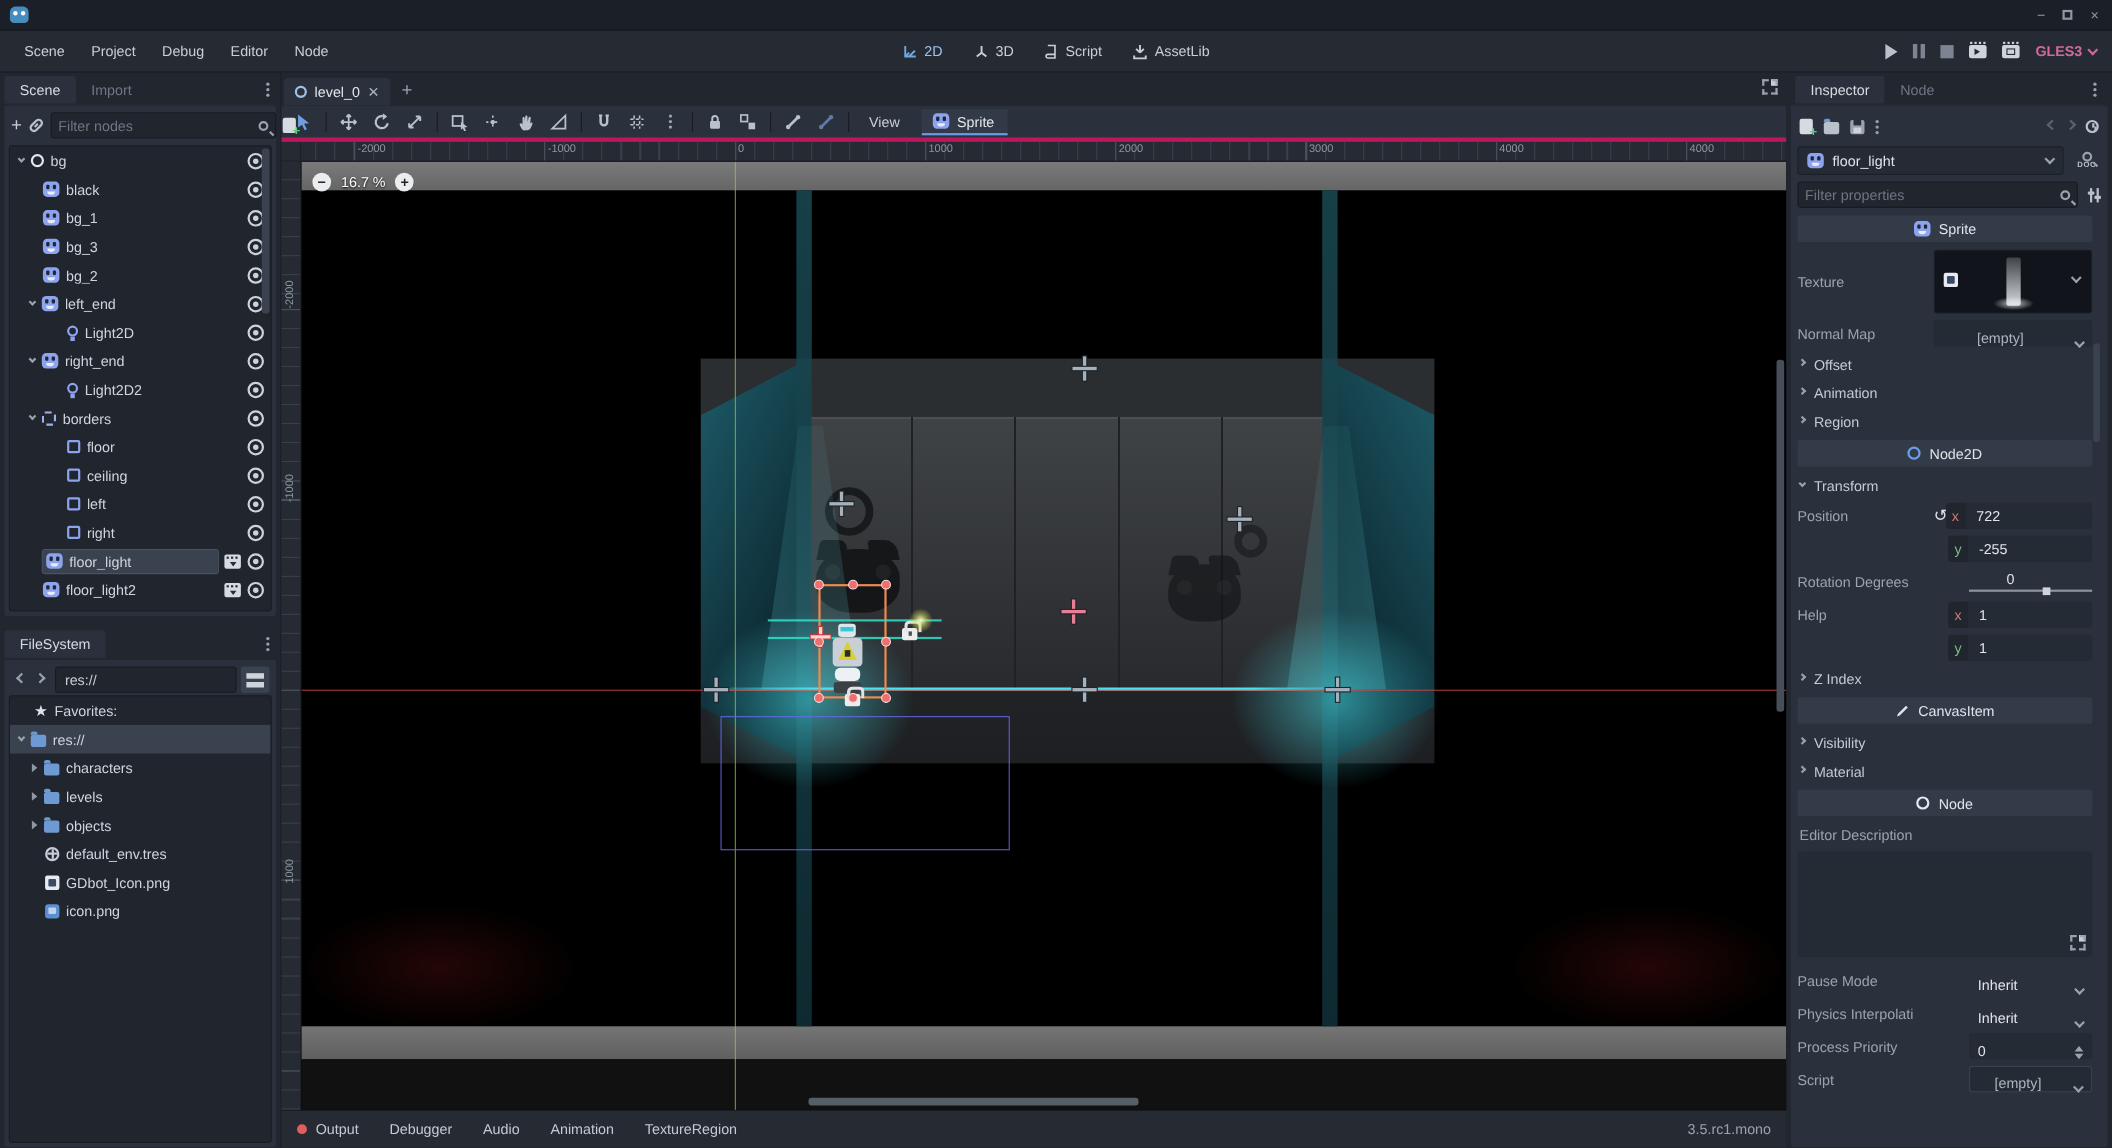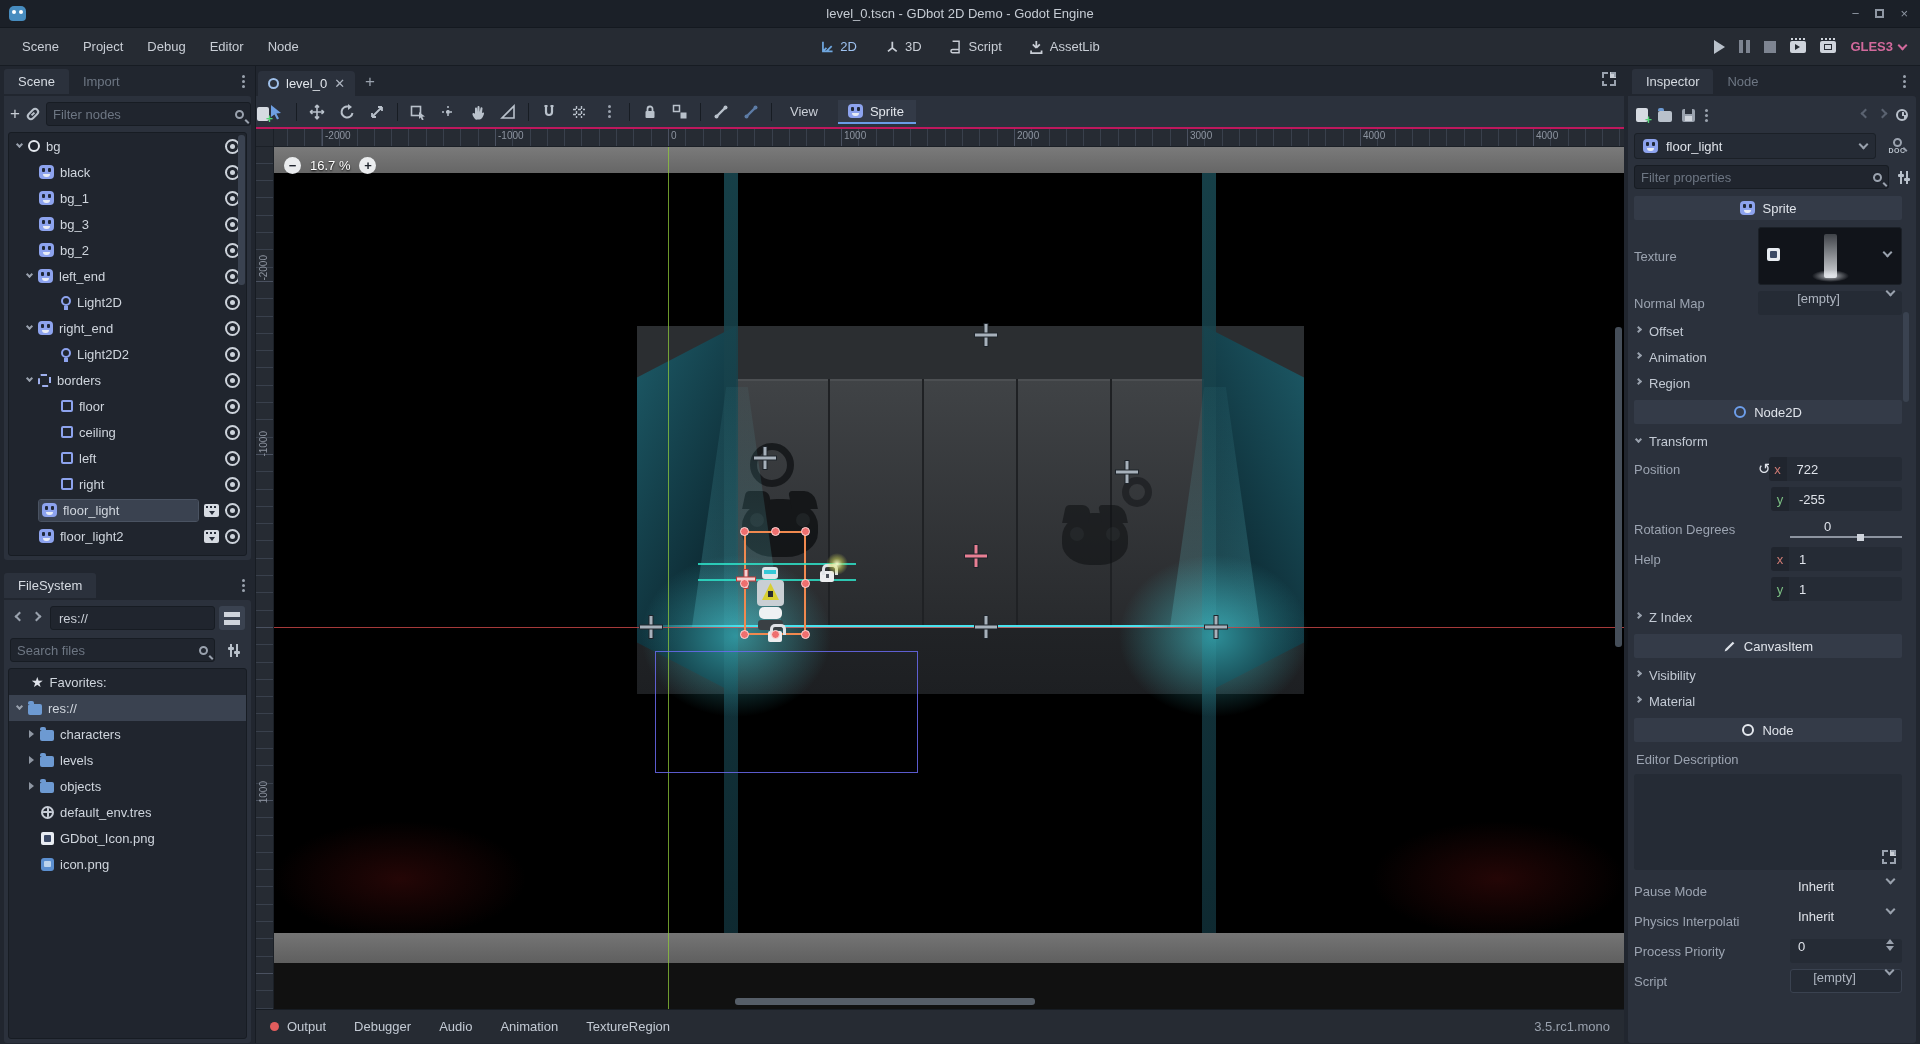--- a/index.html
+++ b/index.html
@@ -151,21 +151,21 @@
   .centercol { display:flex; flex-direction:column; background:#262b33; min-width:0; }
   .scenetabs { height:30px; display:flex; align-items:flex-end; padding:0 2px; position:relative;
     background:#21262f; }
   .scenetab { display:flex; align-items:center; gap:7px; background:#2b313c; border-radius:4px 4px 0 0;
     padding:5px 10px; color:#e2e6ec; }
   .scenetab .x { color:#aeb5c0; font-size:13px; }
   .newtab { padding:4px 10px; color:#9aa2ae; font-size:17px; }
   .expand-right { position:absolute; right:8px; top:6px; }
 
   .vtoolbar { height:33px; background:#2b313c; display:flex; align-items:center; gap:2px; padding:0 6px;
-    border-bottom:2px solid #be185d; }
+    border-bottom:4px solid #be185d; }
   .tl-btn { width:28px; height:26px; display:flex; align-items:center; justify-content:center; border-radius:3px; }
   .tl-btn svg { display:block; }
   .tl-sep { width:1px; height:18px; background:#171c23; margin:0 4px; }
   .view-btn { padding:4px 12px; color:#c9ced6; display:flex; gap:6px; align-items:center; }
   .sprite-btn { margin-left:6px; padding:4px 12px 3px 10px; display:flex; gap:7px; align-items:center;
     background:#333a47; border-bottom:2px solid #699ce8; color:#e2e6ec; }
 
   .viewport { flex:1; position:relative; display:grid; grid-template-columns:18px 1fr; grid-template-rows:18px 1fr; }
   .rul-corner { background:#262b33; border-right:1px solid #1b2027; border-bottom:1px solid #1b2027; }
   .ruler-top { background:#262b33; position:relative; overflow:hidden; border-bottom:1px solid #1b2027;
@@ -223,21 +223,21 @@
   .doc-btn { display:flex; flex-direction:column; align-items:center; justify-content:center; width:26px; }
   .doc-btn b { font-size:7px; color:#b9c1cb; letter-spacing:.5px; }
   .filter-row { display:flex; align-items:center; gap:8px; height:30px; }
   .insp-scrollarea { flex:1; overflow:hidden; position:relative; padding-right:8px; }
   .sect-head { background:#343b48; border-radius:2px; height:24px; display:flex; align-items:center;
     justify-content:center; gap:8px; color:#dfe3ea; margin:4px 0; }
   .cat-row { display:flex; align-items:center; gap:8px; height:26px; color:#c3cad4; padding-left:2px; }
   .prop-row { display:flex; align-items:center; min-height:30px; gap:6px; }
   .prop-label { width:118px; flex:none; color:#9ba3b0; white-space:nowrap; overflow:hidden; }
   .prop-label.wide { width:150px; }
-  .val-box { flex:1; background:#252b35; border-radius:3px; height:24px; display:flex; align-items:flex-start;
+  .val-box { flex:1; background:#252b35; border-radius:3px; height:24px; display:flex; align-items:flex-end;
     padding:0 8px; gap:16px; color:#dfe3ea; }
   .axis-chip { width:18px; height:24px; display:flex; align-items:center; justify-content:center;
     background:#20252e; border-radius:3px 0 0 3px; margin:0 -8px; margin-right:0; flex:none; }
   .axis-chip.x { color:#cf7b74; } .axis-chip.y { color:#7bbd83; }
   .xybox { flex:1; display:flex; align-items:center; background:#252b35; border-radius:3px; height:24px; }
   .xybox .v { padding:0 10px; color:#dfe3ea; }
   .tex-preview { flex:1; height:58px; background:#11141a; border:1px solid #1b2027; border-radius:3px;
     position:relative; display:flex; align-items:center; justify-content:center; gap:10px; }
   .beam { width:13px; height:44px; background:linear-gradient(180deg,rgba(200,205,210,.25),rgba(225,228,232,.95));
     border-radius:2px; position:relative; }
@@ -259,21 +259,20 @@
     padding:0 14px; gap:28px; }
   .bb-tab { color:#c3cad4; display:flex; align-items:center; gap:8px; }
   .dot { width:9px; height:9px; border-radius:50%; background:#e25d5d; }
   .version { margin-left:auto; color:#99a1ad; }
 </style>
 </head>
 <body>
 
 <div class="titlebar">
   <div class="app-icon"></div>
-  <div class="title-text">level_0.tscn - GDbot 2D Demo - Godot Engine</div>
   <div class="win-btns">
     <span>−</span>
     <span class="win-box"></span>
     <span>×</span>
   </div>
 </div>
 
 <div class="menubar">
   <div class="menus">
     <span class="menu-item">Scene</span>
@@ -468,29 +467,20 @@
           <span class="nav-arrows">
             <span class="chev l"></span>
             <span class="chev r"></span>
           </span>
           <div class="path-field">res://</div>
           <span class="disp-btn">
               <i></i>
               <i></i>
             </span>
         </div>
-        <div class="toolrow" style="padding-top:6px">
-          <div class="search-field">
-            <input placeholder="Search files" style="">
-            <span class="mag"></span>
-          </div>
-          <span class="sq-btn">
-              <span class="ic ic-sliders"></span>
-            </span>
-        </div>
         <div class="tree-well fs-tree">
           <div class="tree-row" style="padding-left:22px">
             <span class="ic ic-star">★</span>
             <span class="label">Favorites:</span>
             </div>
           <div class="tree-row" style="padding-left:8px;background:#3a4250">
             <span class="chev sm"></span>
             <span class="ic ic-folder"></span>
             <span class="label">res://</span>
             </div>

